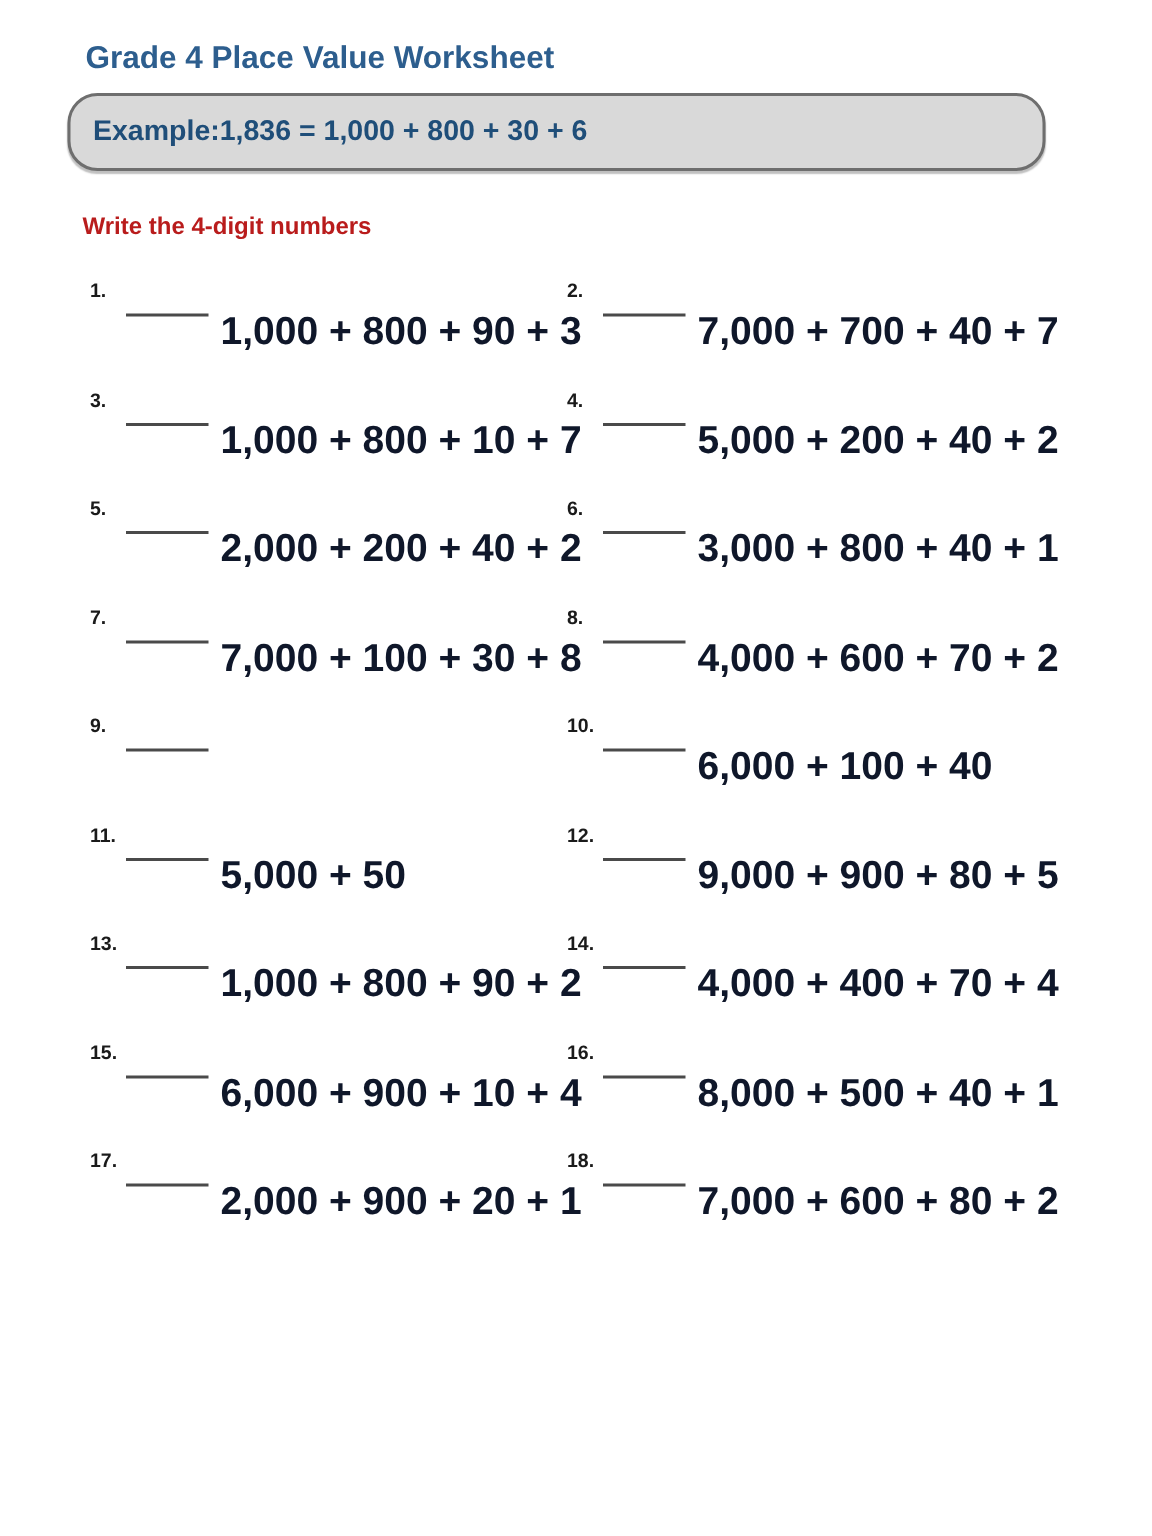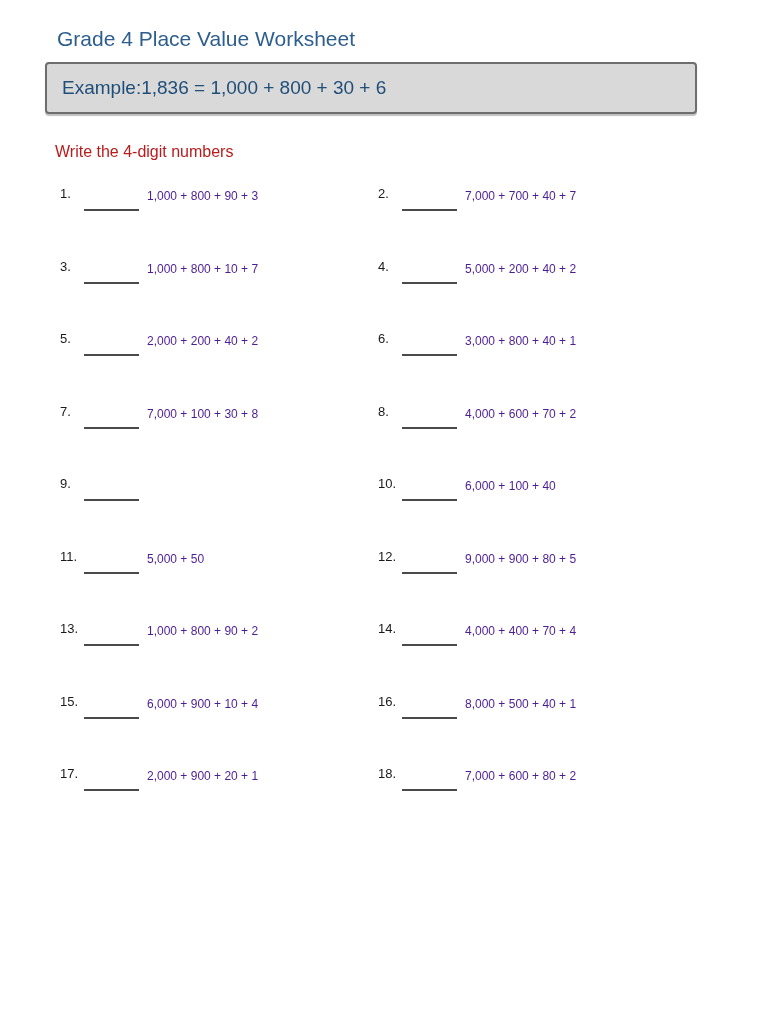--- a/index.html
+++ b/index.html
@@ -13,39 +13,40 @@
     font-family: "Liberation Sans", "DejaVu Sans", sans-serif;
     color: #141414;
     overflow: hidden;
     position: relative;
   }
   .page {
     position: absolute;
     top: 0; left: 0;
     width: 768px;
     height: 730px;
+    font-weight: bold;
   }
   .title {
     position: absolute;
     left: 57px;
     top: 27px;
     font-size: 21px;
     line-height: 24px;
     color: #2d5e8e;
     letter-spacing: 0px;
   }
   .example-box {
     position: absolute;
     left: 45px;
     top: 62px;
     width: 648px;
     height: 48px;
     background: #d9d9d9;
     border: 2px solid #6e6e6e;
-    border-radius: 4px;
+    border-radius: 20px;
     box-shadow: 0 2px 1px rgba(0,0,0,0.25);
     display: flex;
     align-items: center;
   }
   .example-label {
     font-size: 19px;
     color: #1f4e79;
     margin-left: 15px;
   }
   .example-expr {
@@ -81,24 +82,25 @@
     color: #1a1a1a;
   }
   .blank {
     width: 55px;
     flex: 0 0 55px;
     height: 25px;
     border-bottom: 2px solid #4a4a4a;
     margin-right: 8px;
   }
   .expr {
-    font-size: 12px;
+    font-size: 26px;
     line-height: 24px;
-    color: #4c1d95;
+    color: #0f172a;
     white-space: nowrap;
+    margin-top: 24px;
   }
 </style>
 </head>
 <body>
 
 <div class="page">
 
   <div class="title">Grade 4 Place Value Worksheet</div>
 
   <div class="example-box">

